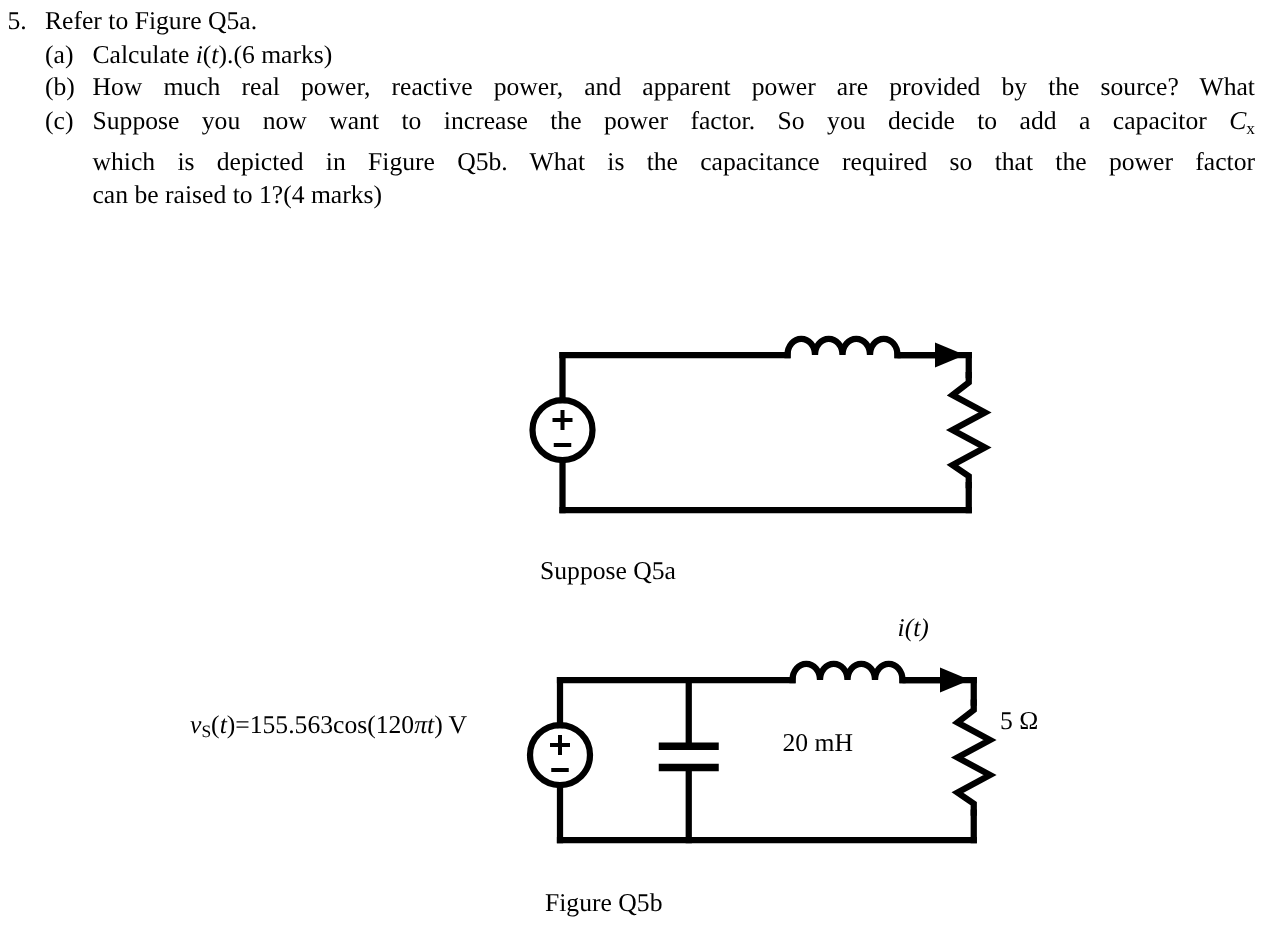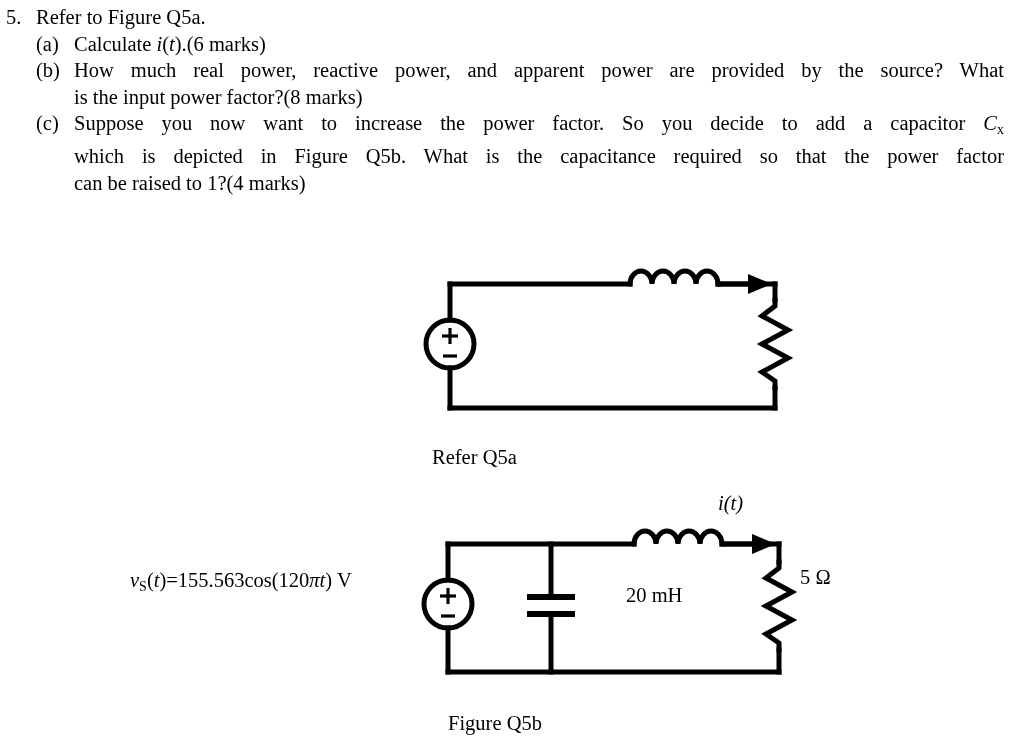--- a/index.html
+++ b/index.html
@@ -83,29 +83,29 @@
     top: 0;
     display: block;
   }
 
   .fig-caption {
     position: absolute;
     font-size: 20.5px;
     white-space: nowrap;
   }
   #caption-q5a { left: 432px; top: 446px; }
-  #caption-q5b { left: 448px; top: 712px; }
+  #caption-q5b { left: 436px; top: 712px; }
 
   .src-label {
     position: absolute;
     font-size: 20.5px;
     white-space: nowrap;
     line-height: 1;
   }
-  #src-label-a { left: 130px; top: 334px; }
+  #src-label-a { left: 152px; top: 334px; }
 
   .comp-label {
     position: absolute;
     font-size: 20.5px;
     white-space: nowrap;
     line-height: 1;
   }
   #ind-label-a { left: 626px; top: 301px; margin-top: 48px; }
   #res-label-a { left: 800px; top: 331px; }
   #cur-label-a { left: 718px; top: 257px; font-style: italic; }
@@ -129,24 +129,20 @@
         <span>(6 marks)</span>
       </div>
     </div>
   </div>
 
   <div class="q-row">
     <div style="width:36px;flex:0 0 36px;"></div>
     <div class="q-letter">(b)</div>
     <div class="q-body">
       <div class="stretch-row">How much real power, reactive power, and apparent power are provided by the source? What</div>
-      <div class="just-row">
-        <span>is the input power factor?</span>
-        <span>(8 marks)</span>
-      </div>
     </div>
   </div>
 
   <div class="q-row">
     <div style="width:36px;flex:0 0 36px;"></div>
     <div class="q-letter">(c)</div>
     <div class="q-body">
       <div class="stretch-row"><span>Suppose you now want to increase the power factor. So you decide to add a capacitor</span> <span class="it">C</span><span class="sub">x</span></div>
       <div class="stretch-row">which is depicted in Figure Q5b. What is the capacitance required so that the power factor</div>
       <div class="just-row">
@@ -207,21 +203,21 @@
     </g>
   </svg>
 
   <div class="src-label" id="src-label-a"><span class="it">v</span><span class="sub">S</span><span>(</span><span class="it">t</span><span>)=155.563cos(120</span><span class="it">π</span><span class="it">t</span><span>) V</span></div>
 
   <div class="comp-label" id="ind-label-a">20 mH</div>
   <div class="comp-label" id="res-label-a">5 Ω</div>
   <div class="comp-label" id="cur-label-a"><span>i</span><span>(</span><span>t</span><span>)</span></div>
 </div>
 
-<div class="fig-caption" id="caption-q5a">Refer Q5a</div>
+<div class="fig-caption" id="caption-q5a">Suppose Q5a</div>
 
 <div class="figure" id="figure-q5b">
   <svg class="fig-svg" width="1024" height="250" viewBox="0 0 1024 250">
     <g fill="none" stroke="#000000" stroke-width="5" stroke-linecap="square">
 
       <path d="M 448 44 L 634 44"></path>
 
       <path d="M 634 44
                A 11 13 0 0 1 656 44
                A 11 13 0 0 1 678 44

